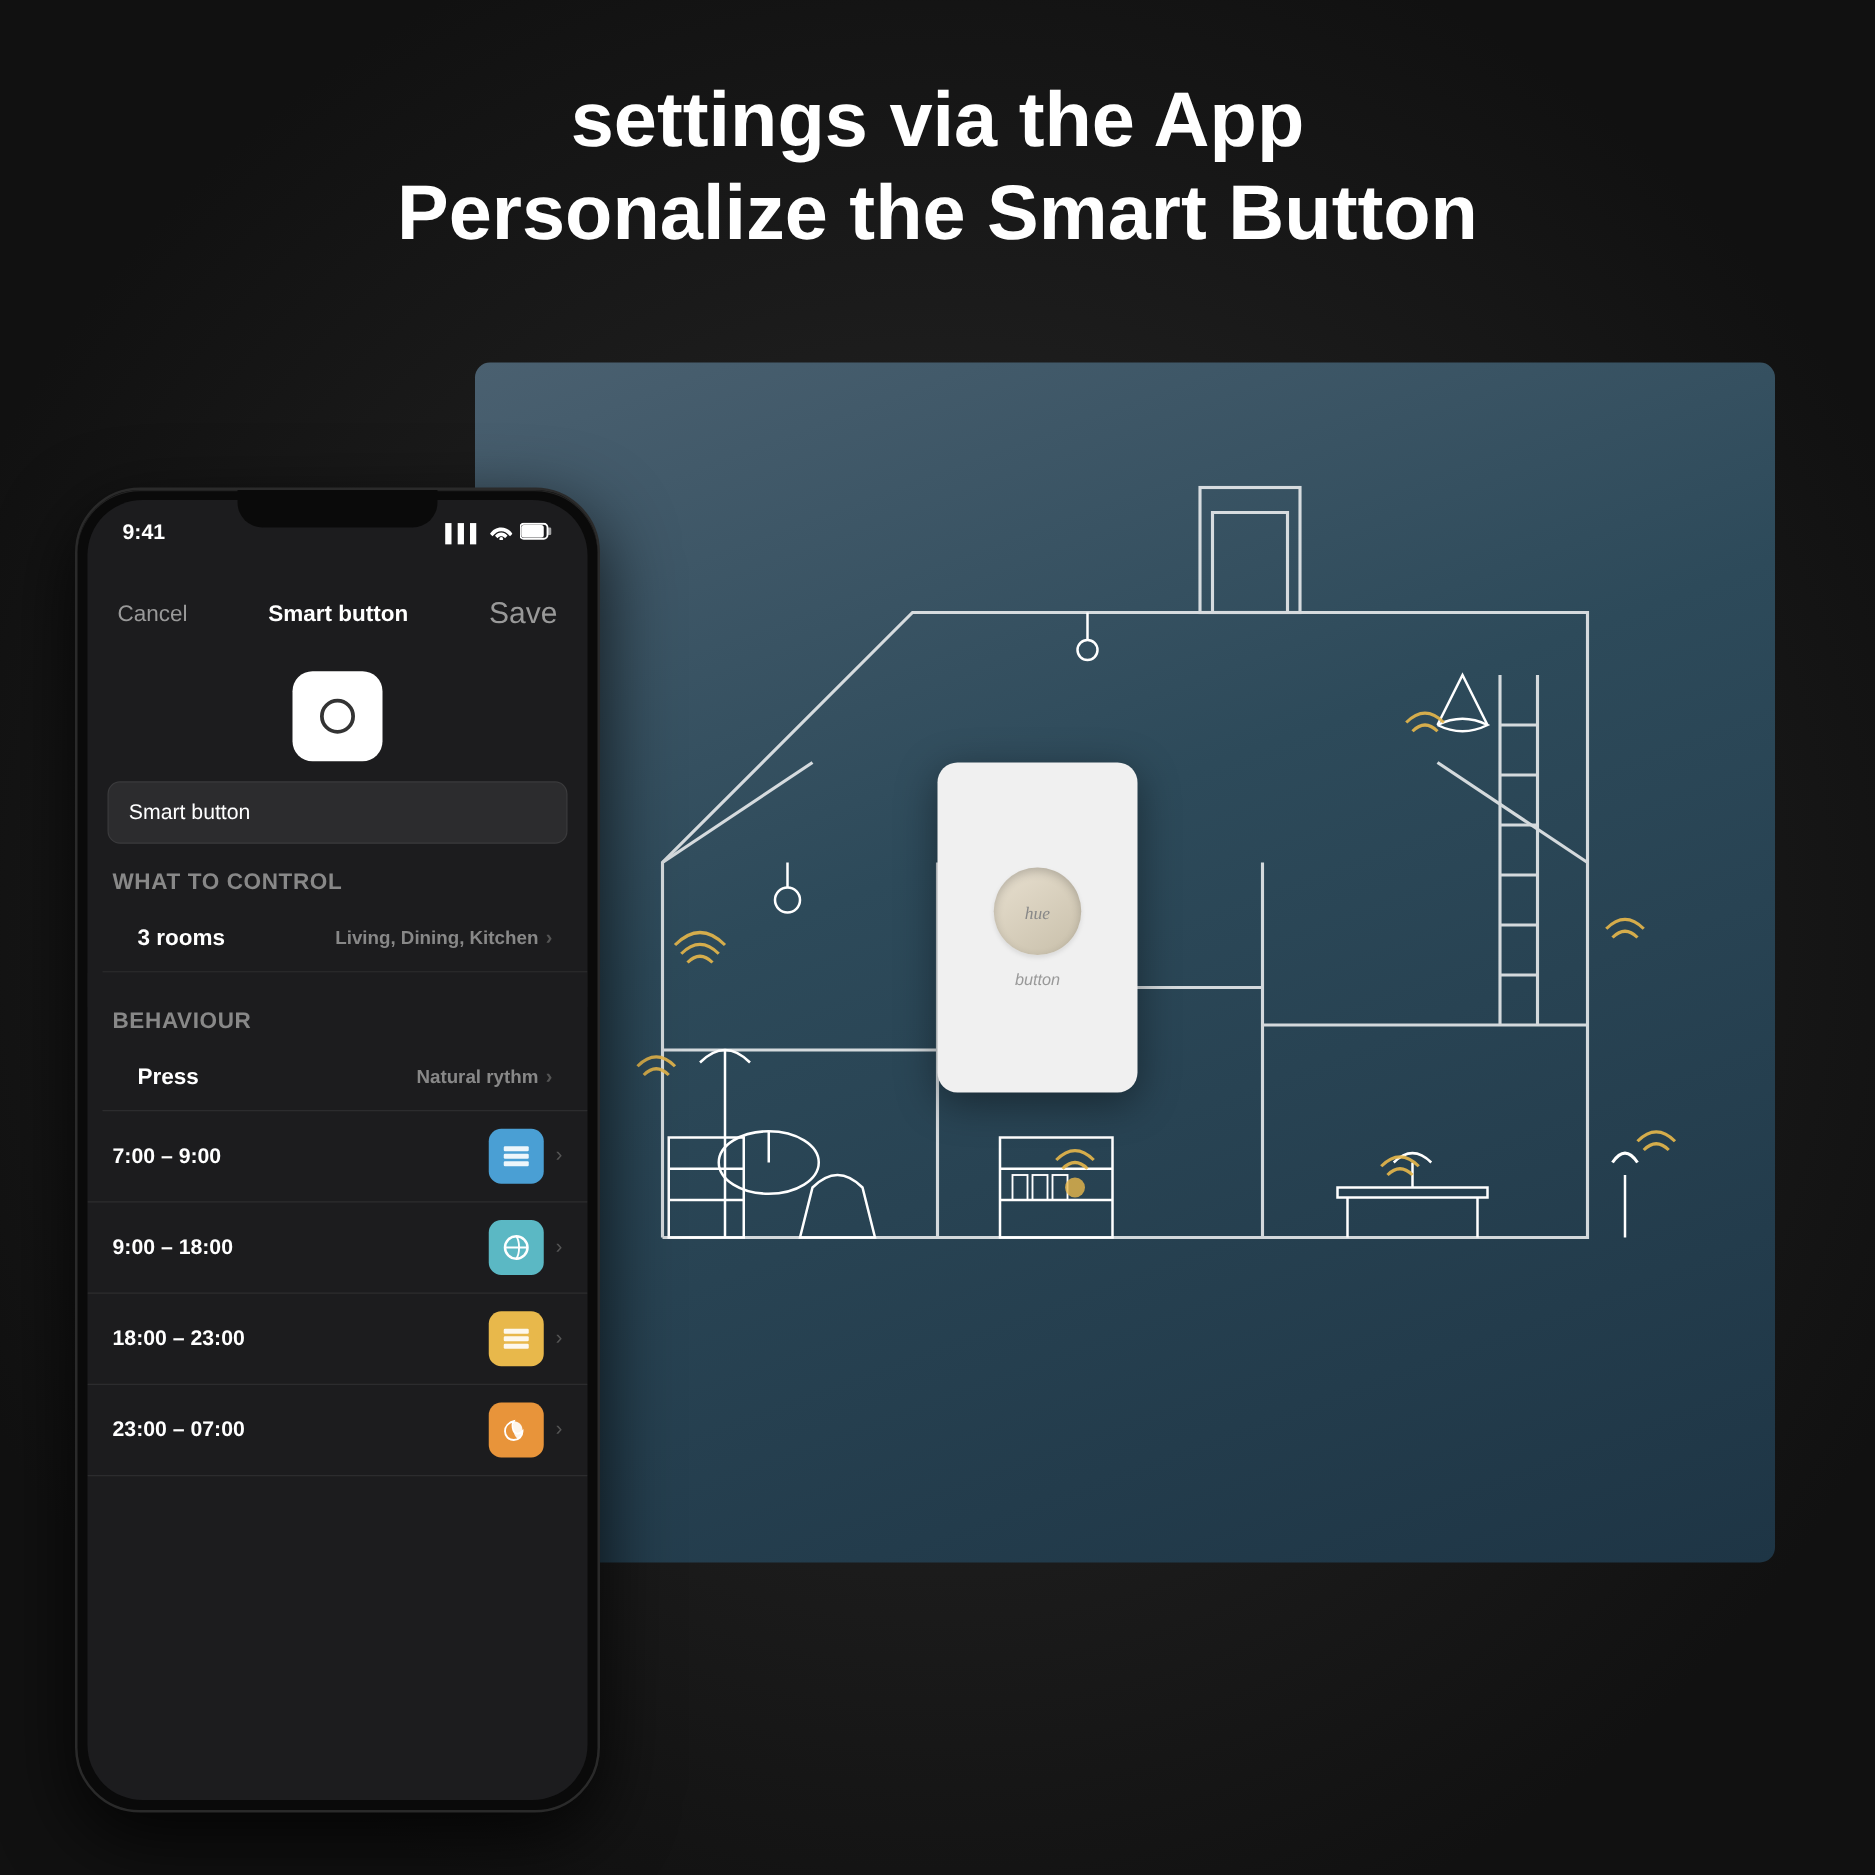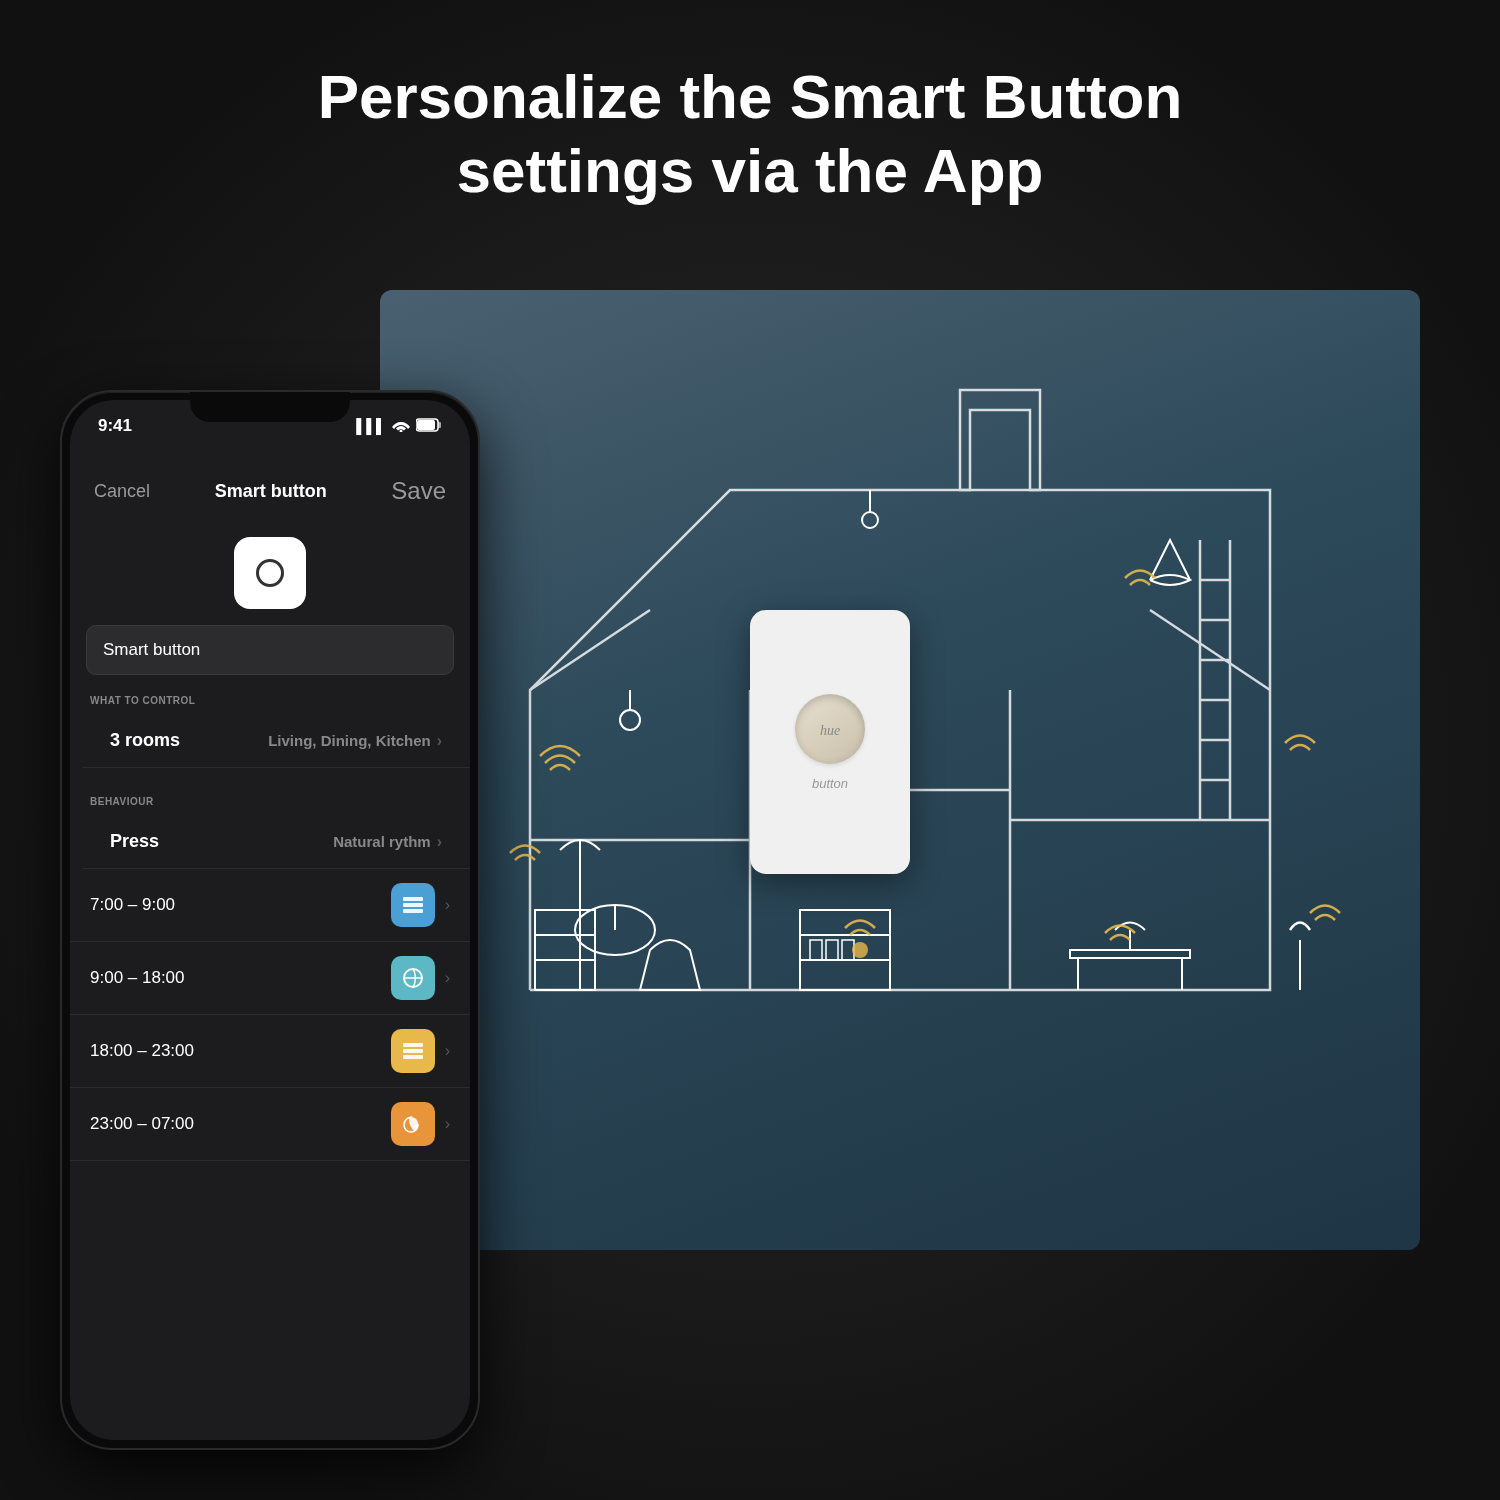--- a/index.html
+++ b/index.html
@@ -194,21 +194,21 @@
       border-radius: 10px;
       padding: 14px 16px;
       color: white;
       font-size: 17px;
       border: 1px solid #3a3a3c;
     }
 
     
     .section-label {
       color: #888;
-      font-size: 10px;
+      font-size: 18px;
       font-weight: 600;
       letter-spacing: 0.5px;
       padding: 0 20px 8px;
       text-transform: uppercase;
     }
 
     
     .list-row {
       display: flex;
       justify-content: space-between;
@@ -248,21 +248,21 @@
       display: flex;
       justify-content: space-between;
       align-items: center;
       padding: 14px 20px;
       border-bottom: 1px solid #2c2c2e;
     }
 
     .schedule-time {
       color: white;
       font-size: 17px;
-      font-weight: 400;
+      font-weight: 700;
     }
 
     .schedule-right {
       display: flex;
       align-items: center;
       gap: 10px;
     }
 
     .schedule-icon {
       width: 44px;
@@ -280,22 +280,22 @@
     .icon-orange { background: #e8943a; }
 
     
   </style>
 </head>
 <body>
 
 <div class="bg"></div>
 
 <div class="header">
+  <div>settings via the App</div>
   <div>Personalize the Smart Button</div>
-  <div>settings via the App</div>
 </div>
 
 <div class="illustration-panel">
   <svg class="house-svg" viewBox="0 0 900 960" xmlns="http://www.w3.org/2000/svg">
 
     <g fill="none" stroke="white" stroke-width="2.5" opacity="0.8">
 
       <polyline points="80,700 80,400 280,200 520,200 520,120 580,120 580,200 820,200 820,700 80,700"></polyline>
 
       <line x1="80" y1="400" x2="200" y2="320"></line>

